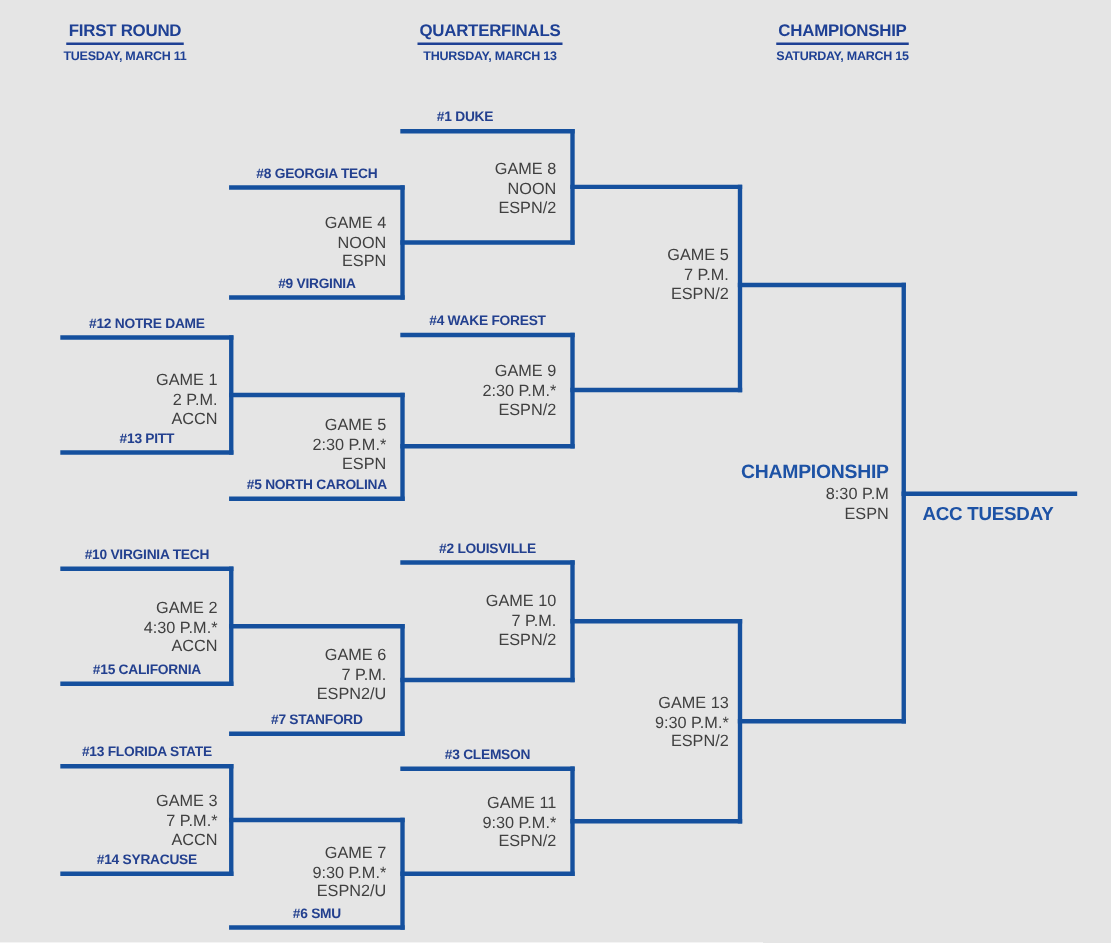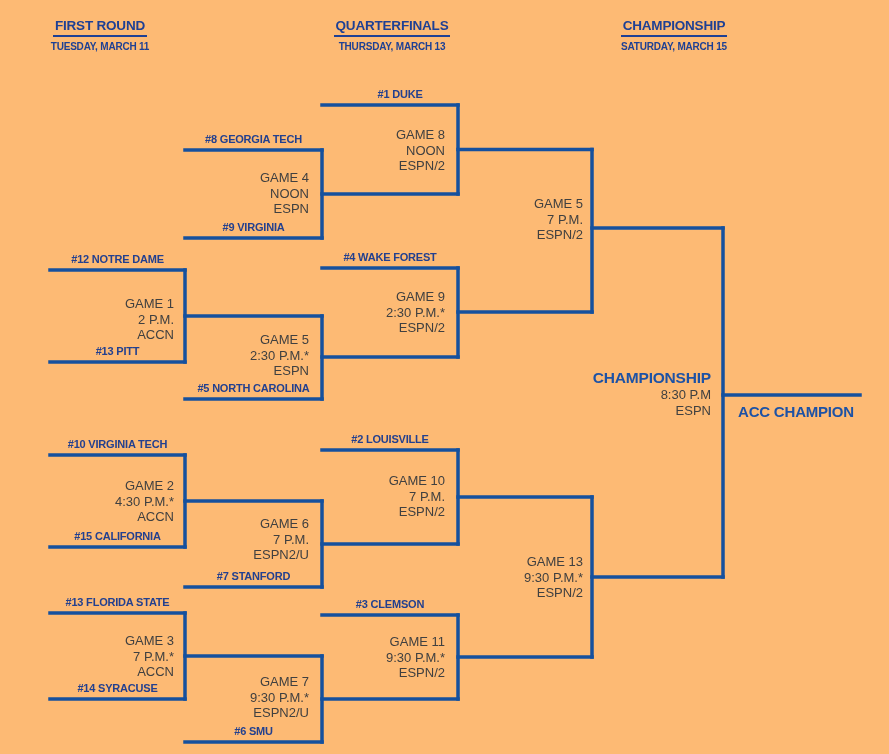--- a/index.html
+++ b/index.html
@@ -1,17 +1,17 @@
 <!DOCTYPE html>
 <html style="--line: #15509e; --team-text: #23408f; --header-text: #1e4094; --accent-text: #1d52a5; --info-text: #404040;"><head>
 <meta charset="utf-8">
 <style>
   html,body{margin:0;padding:0;background:#fff;}
   #canvas{
-    position:relative;width:889px;height:754px;background:#fdba74;
+    position:relative;width:889px;height:754px;background:#e5e5e5;
     font-family:"Liberation Sans","DejaVu Sans",sans-serif;overflow:hidden;
   }
   svg.bracket{position:absolute;left:0;top:0;}
   svg.bracket line{stroke:var(--line,#15509e);stroke-width:3.5;stroke-linecap:square;}
 
   .round-header{position:absolute;top:16px;width:180px;text-align:center;color:var(--header-text,#1e4094);}
   .rh-title{display:inline-block;font-size:13.5px;font-weight:bold;letter-spacing:-0.2px;
             border-bottom:2px solid var(--header-text,#1e4094);padding:0 2px 2px 2px;}
   .rh-date{font-size:10px;font-weight:bold;letter-spacing:-0.2px;margin-top:4px;}
 
@@ -89,21 +89,21 @@
   </div>
   <div class="round-header" style="left:302px">
     <div class="rh-title">QUARTERFINALS</div>
     <div class="rh-date">THURSDAY, MARCH 13</div>
   </div>
   <div class="round-header" style="left:584px">
     <div class="rh-title">CHAMPIONSHIP</div>
     <div class="rh-date">SATURDAY, MARCH 15</div>
   </div>
 
-  <div class="team" style="left:332px;top:88px;width:136px">#1 DUKE</div>
+  <div class="team" style="left:304px;top:88px;width:136px">#1 DUKE</div>
   <div class="team" style="left:185px;top:133px;width:137px">#8 GEORGIA TECH</div>
   <div class="team" style="left:185px;top:221px;width:137px">#9 VIRGINIA</div>
   <div class="team" style="left:50px;top:253px;width:135px">#12 NOTRE DAME</div>
   <div class="team" style="left:50px;top:345px;width:135px">#13 PITT</div>
   <div class="team" style="left:322px;top:251px;width:136px">#4 WAKE FOREST</div>
   <div class="team" style="left:185px;top:382px;width:137px">#5 NORTH CAROLINA</div>
   <div class="team" style="left:50px;top:438px;width:135px">#10 VIRGINIA TECH</div>
   <div class="team" style="left:50px;top:530px;width:135px">#15 CALIFORNIA</div>
   <div class="team" style="left:322px;top:433px;width:136px">#2 LOUISVILLE</div>
   <div class="team" style="left:185px;top:570px;width:137px">#7 STANFORD</div>
@@ -176,15 +176,15 @@
     <div>GAME 13</div>
     <div>9:30 P.M.*</div>
     <div>ESPN/2</div>
   </div>
 
   <div class="champ-info" style="right:178px;top:368px">
     <div class="champ-title">CHAMPIONSHIP</div>
     <div class="champ-sub">8:30 P.M</div>
     <div class="champ-sub">ESPN</div>
   </div>
-  <div class="champion-label" style="left:738px;top:403px">ACC CHAMPION</div>
+  <div class="champion-label" style="left:738px;top:403px">ACC TUESDAY</div>
 
 </div>
 
 </body></html>

